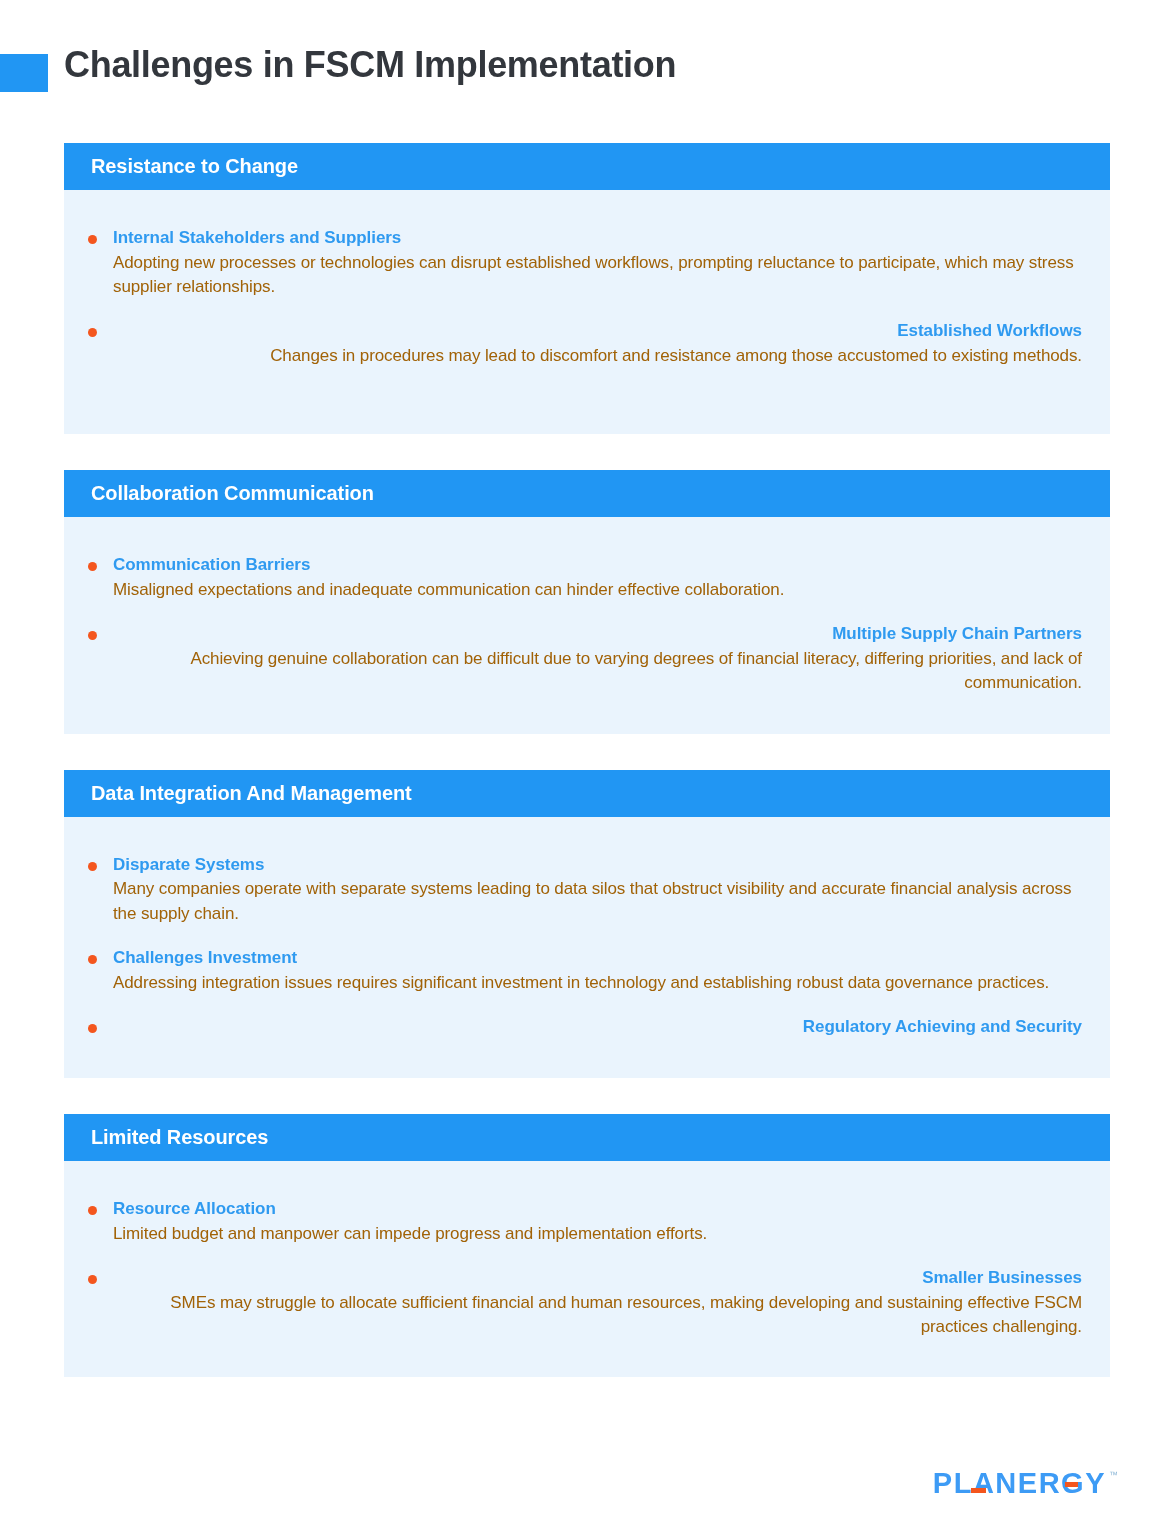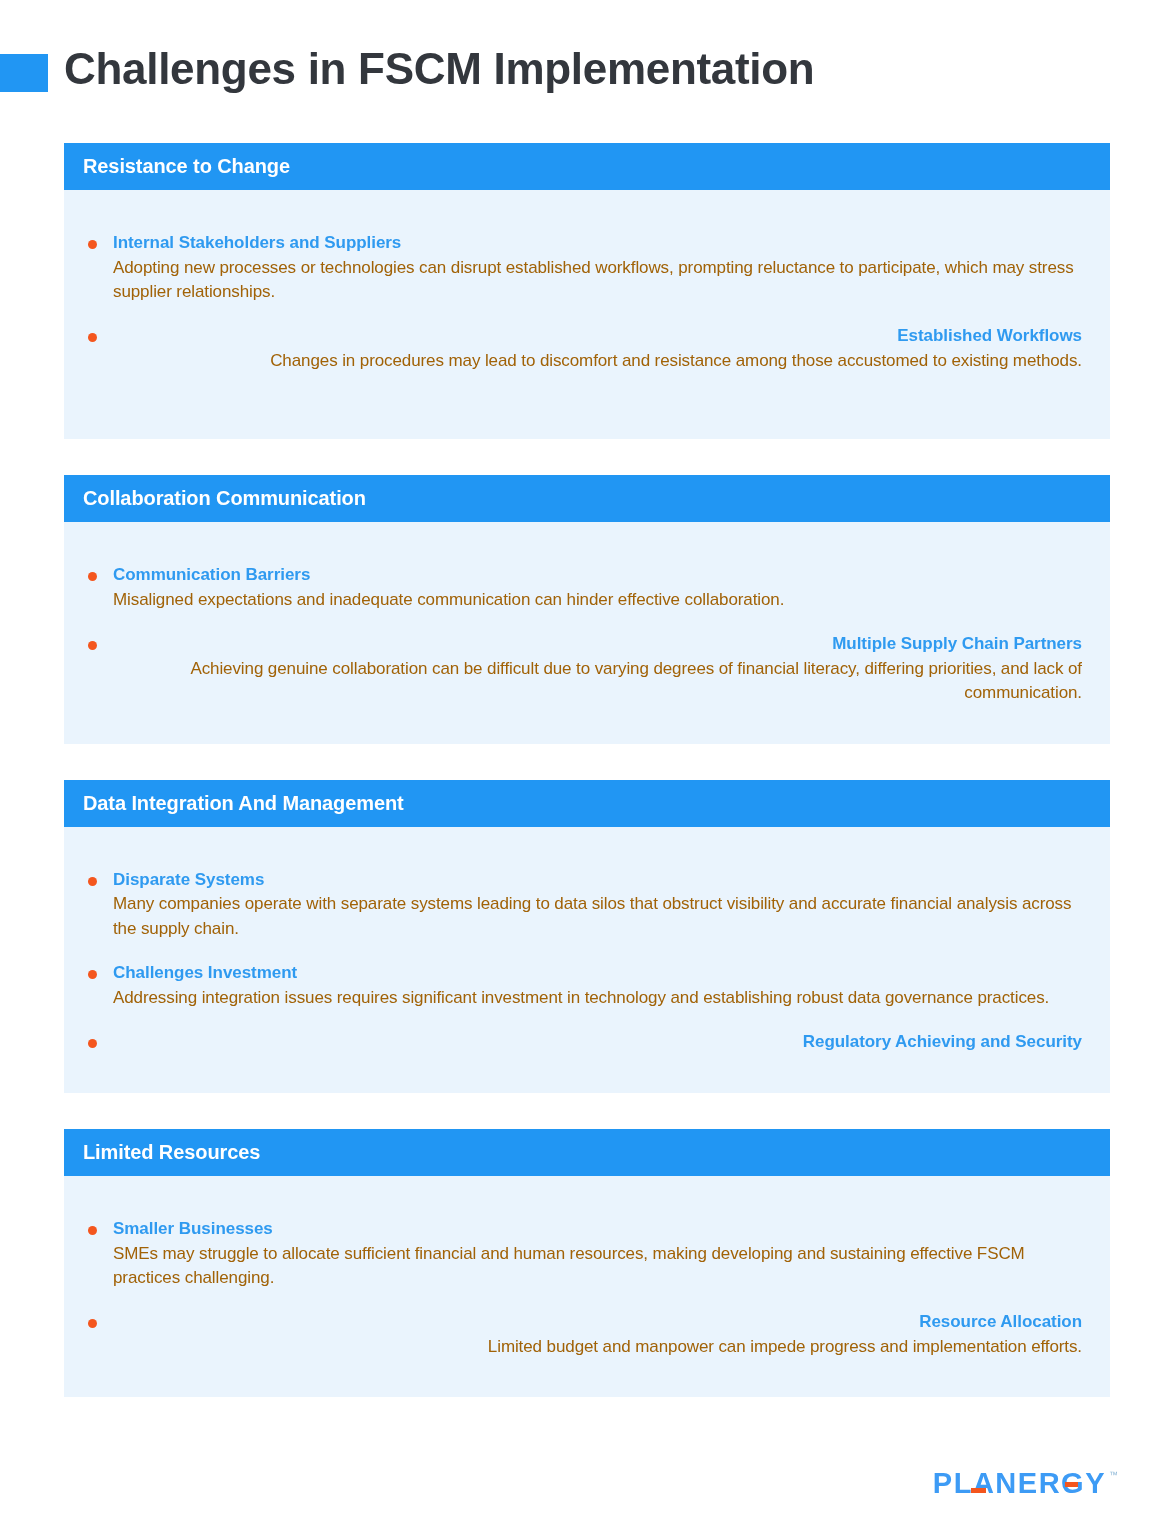--- a/index.html
+++ b/index.html
@@ -26,21 +26,21 @@
     left: 0;
     top: 54px;
     width: 48px;
     height: 38px;
     background: #2196f3;
   }
   .page-title {
     position: absolute;
     left: 64px;
     top: 43px;
-    font-size: 44px;
+    font-size: 36px;
     font-weight: bold;
     letter-spacing: -0.3px;
     color: #33373d;
     line-height: 1.2;
     white-space: nowrap;
   }
 
   
   .cards {
     position: absolute;
@@ -50,31 +50,32 @@
   }
   .card {
     margin-bottom: 36px;
     background: #eaf4fd;
   }
   .card-header {
     background: #2196f3;
     height: 47px;
     display: flex;
     align-items: center;
-    padding-left: 19px;
+    padding-left: 27px;
     box-sizing: border-box;
   }
   .card-header-text {
     color: #ffffff;
     font-size: 20px;
     font-weight: bold;
     letter-spacing: -0.1px;
   }
   .card-body {
-    padding: 42px 28px 28px 24px;
+    padding: 16px 28px 28px 24px;
+    margin-top: 21px;
   }
 
   .item {
     display: flex;
     align-items: flex-start;
     margin-bottom: 21px;
   }
   .item:last-child {
     margin-bottom: 0;
     text-align: right;
@@ -234,29 +235,29 @@
   </div>
 
   <div class="card card--pad-md">
     <div class="card-header">
       <span class="card-header-text">Limited Resources</span>
     </div>
     <div class="card-body">
       <div class="item">
         <span class="bullet"></span>
         <div class="item-text">
+          <div class="item-title">Resource Allocation</div>
+          <div class="item-desc">Limited budget and manpower can impede progress and implementation efforts.</div>
+        </div>
+      </div>
+      <div class="item">
+        <span class="bullet"></span>
+        <div class="item-text">
           <div class="item-title">Smaller Businesses</div>
           <div class="item-desc">SMEs may struggle to allocate sufficient financial and human resources, making developing and sustaining effective FSCM practices challenging.</div>
-        </div>
-      </div>
-      <div class="item">
-        <span class="bullet"></span>
-        <div class="item-text">
-          <div class="item-title">Resource Allocation</div>
-          <div class="item-desc">Limited budget and manpower can impede progress and implementation efforts.</div>
         </div>
       </div>
     </div>
   </div>
 
 </div>
 
 <div class="footer">
   <div class="logo">
     <span>PLANERGY</span>

